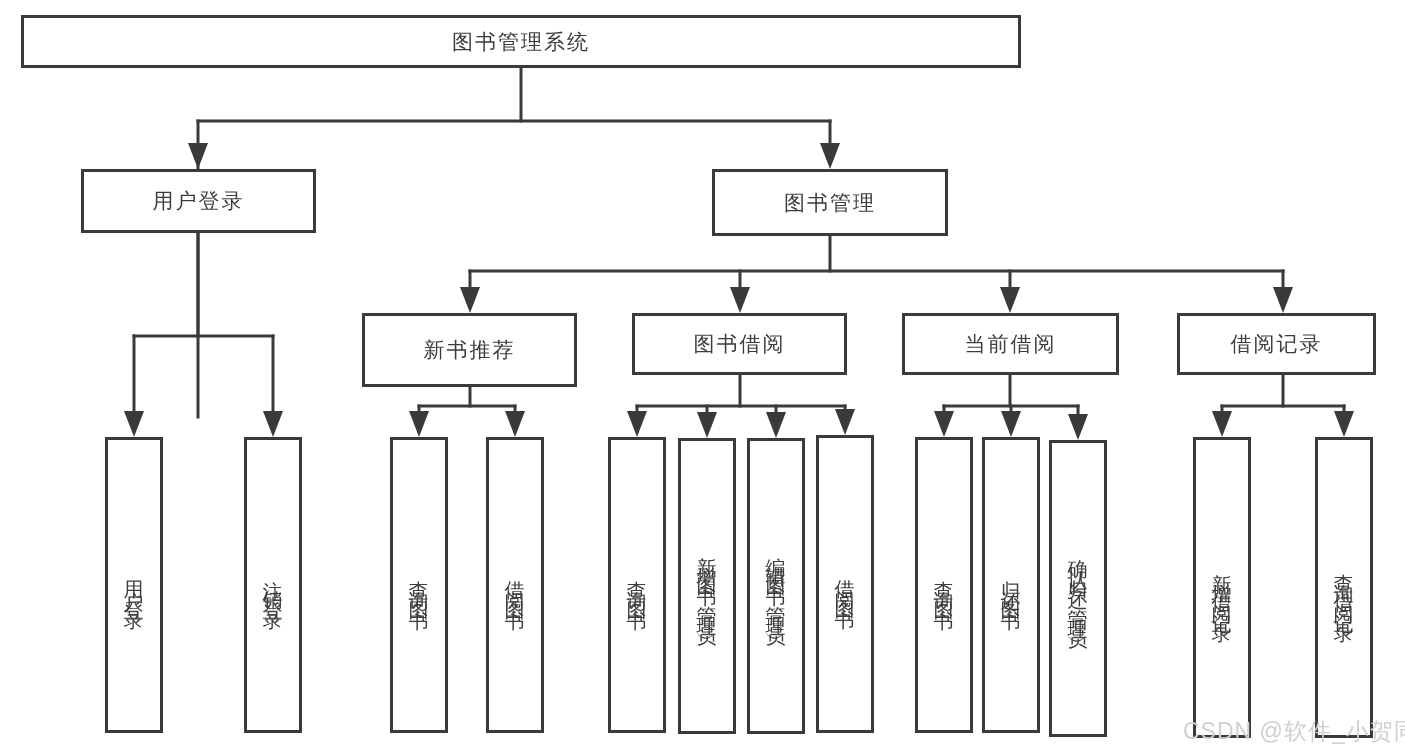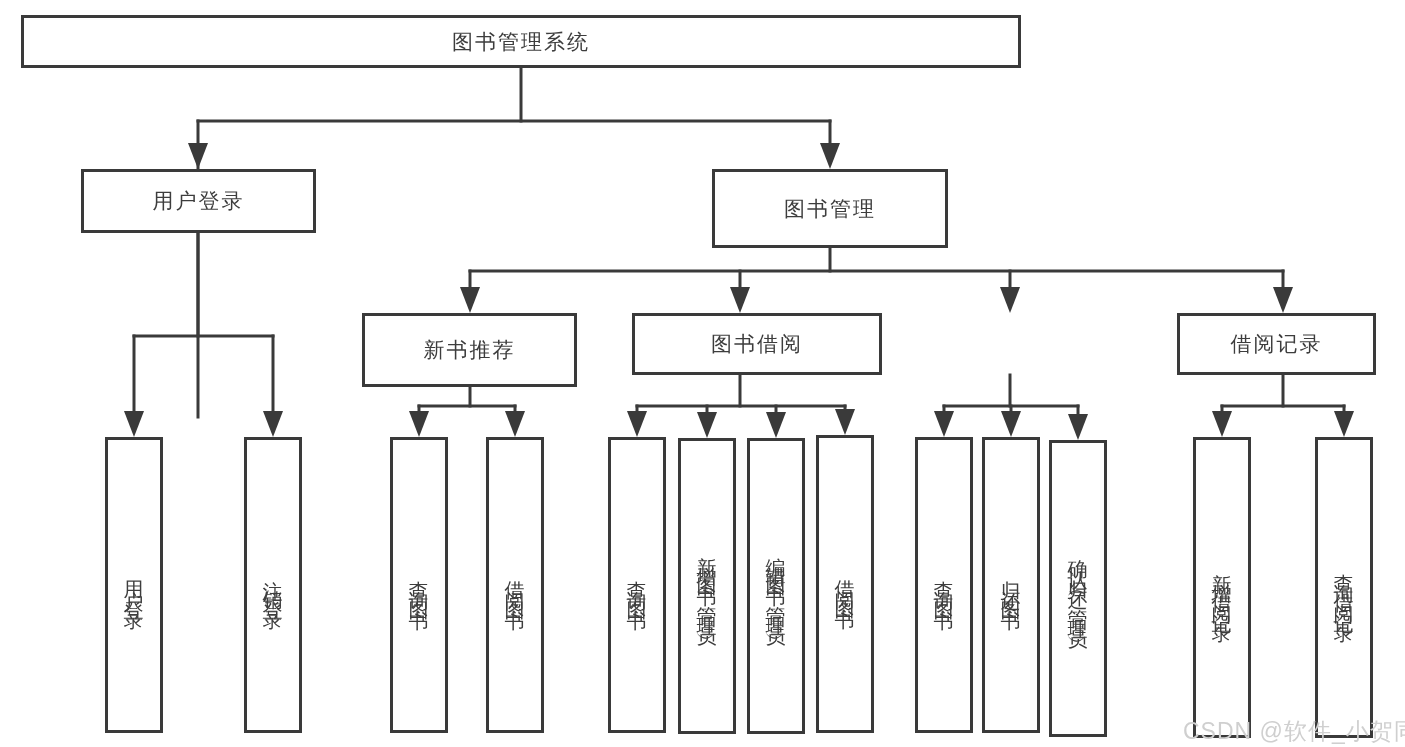--- a/index.html
+++ b/index.html
@@ -121,29 +121,32 @@
     </g>
   </svg>
 
   <div class="node h" style="left:21px;top:15px;width:1000px;height:53px">
     <span>图书管理系统</span>
   </div>
 
   <div class="node h" style="left:81px;top:169px;width:235px;height:64px">
     <span>用户登录</span>
   </div>
-  <div class="node h" style="left:712px;top:169px;width:236px;height:79px">
+  <div class="node h" style="left:712px;top:169px;width:236px;height:67px">
     <span>图书管理</span>
   </div>
 
   <div class="node h" style="left:362px;top:313px;width:215px;height:74px">
     <span>新书推荐</span>
   </div>
-  <div class="node h" style="left:632px;top:313px;width:250px;height:62px">
+  <div class="node h" style="left:632px;top:313px;width:215px;height:62px">
     <span>图书借阅</span>
+  </div>
+  <div class="node h" style="left:902px;top:313px;width:217px;height:62px">
+    <span>当前借阅</span>
   </div>
   <div class="node h" style="left:1177px;top:313px;width:199px;height:62px">
     <span>借阅记录</span>
   </div>
 
   <div class="node v" style="left:105px;top:437px;width:58px;height:296px">
     <span>用户登录</span>
   </div>
   <div class="node v" style="left:244px;top:437px;width:58px;height:296px">
     <span>注销登录</span>

